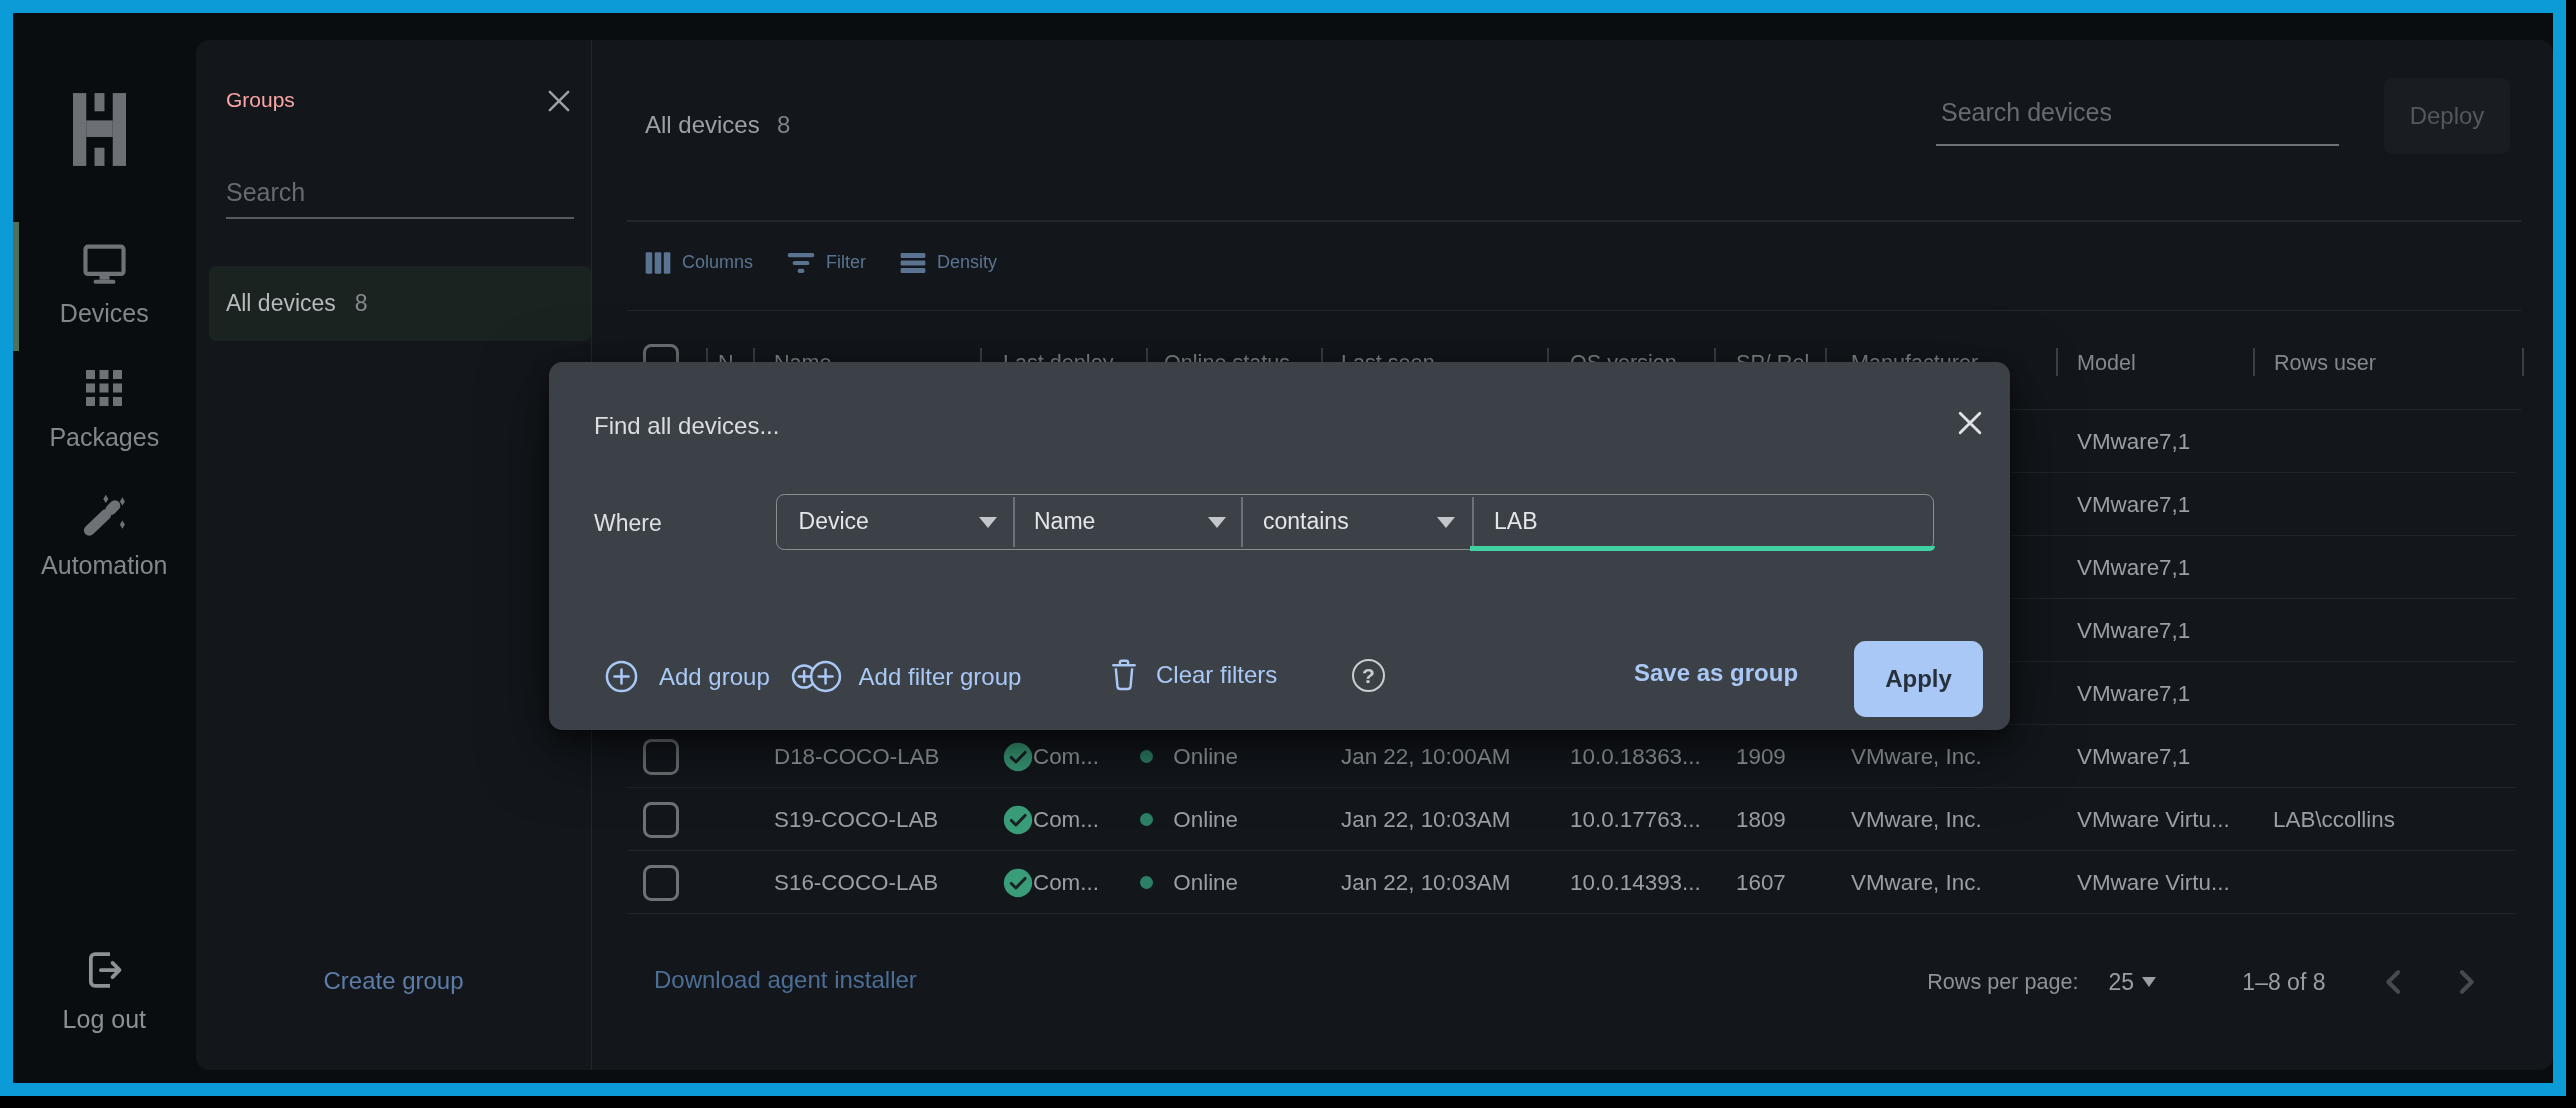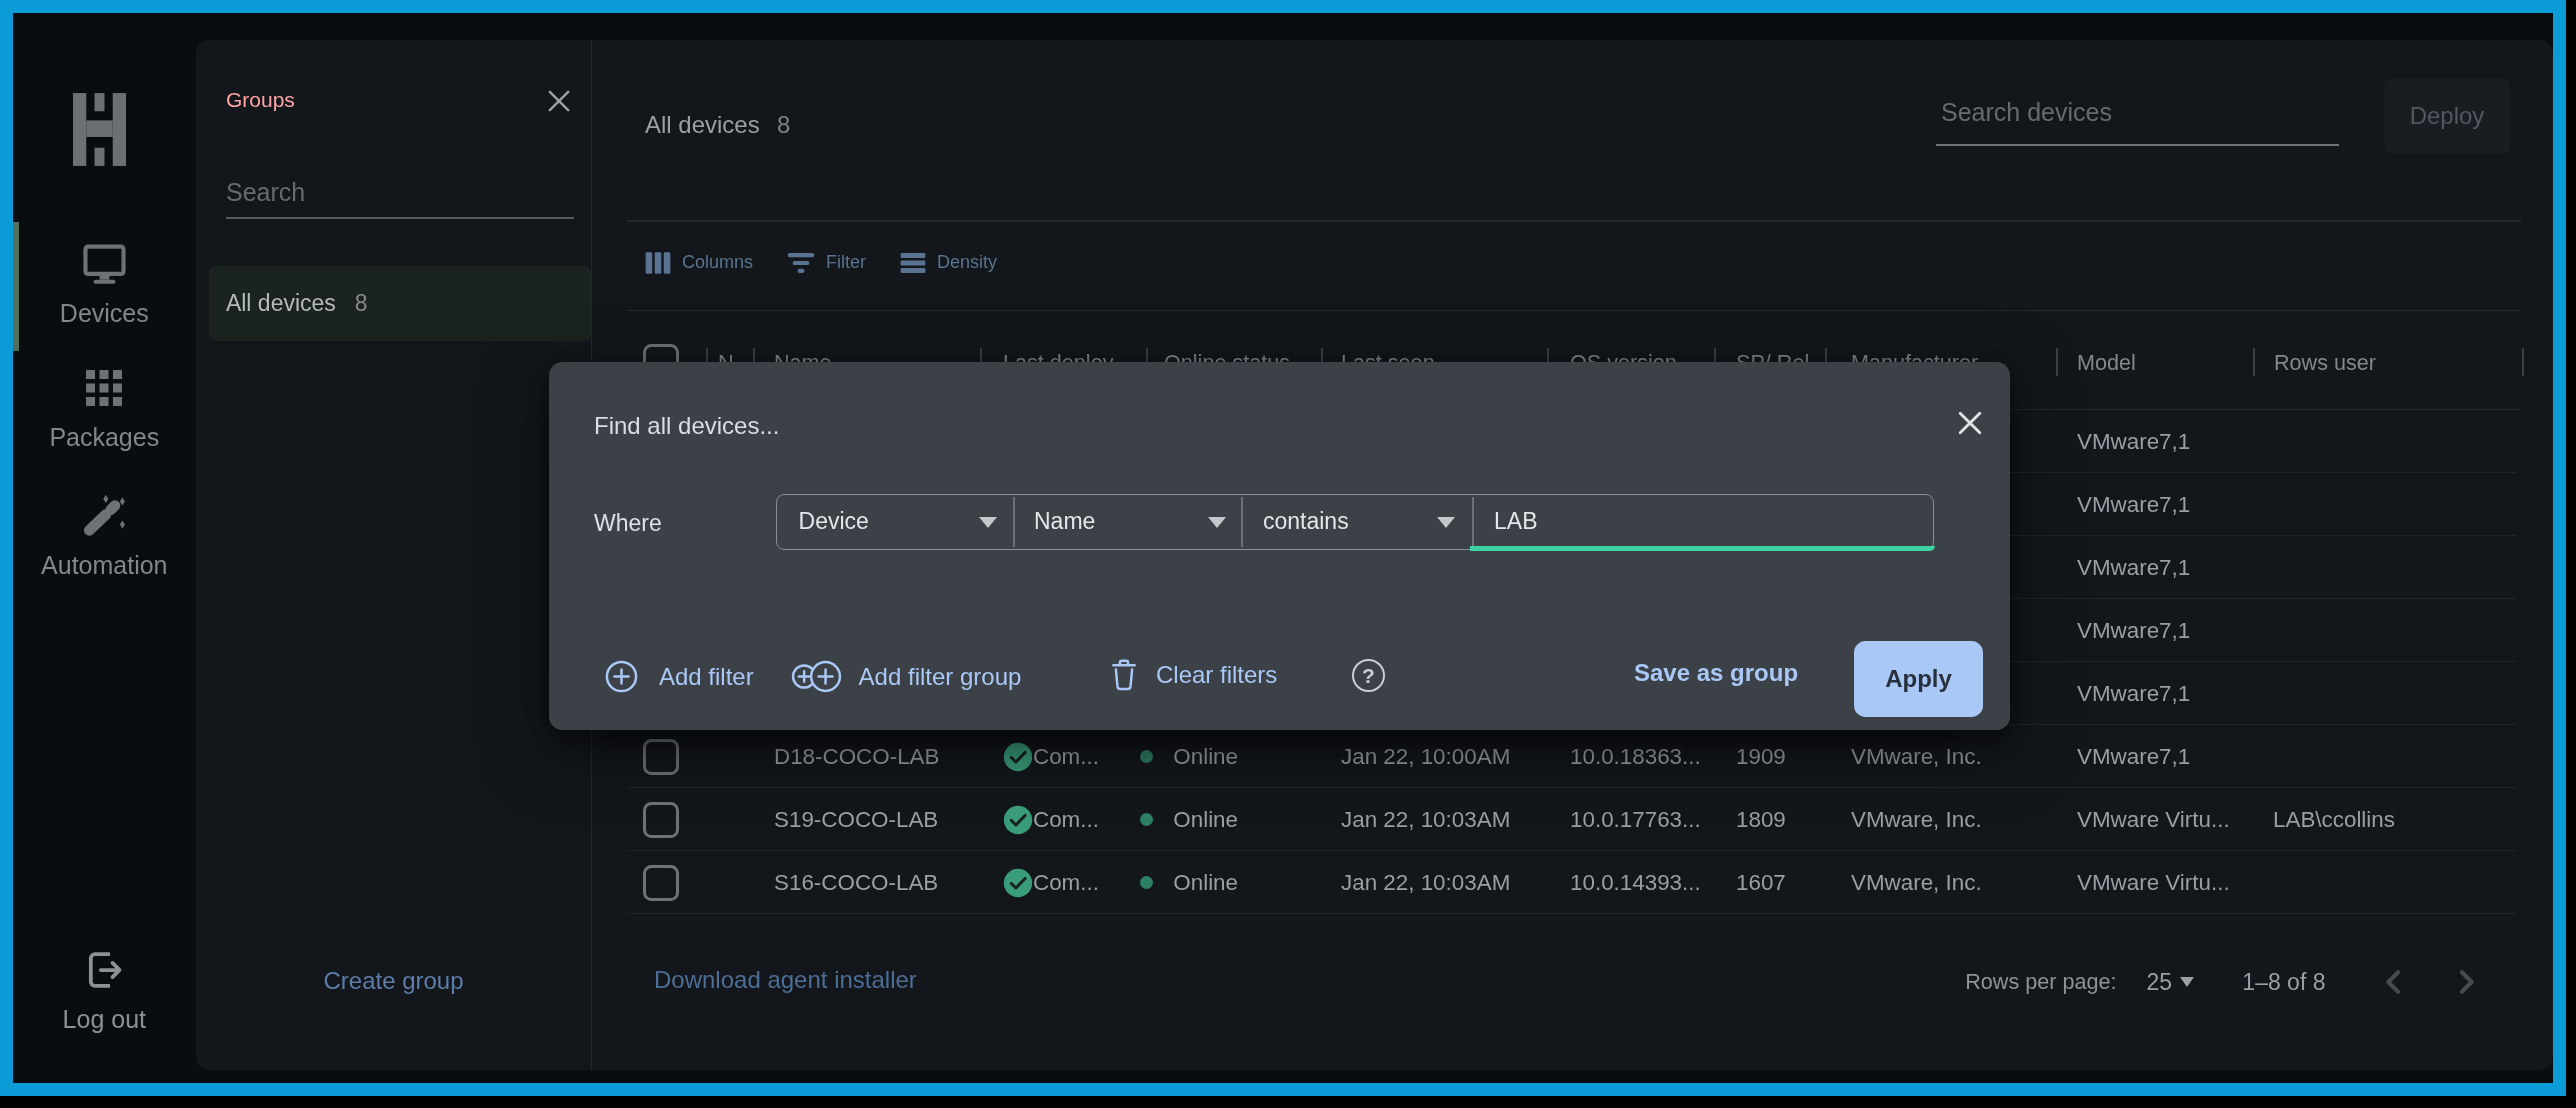--- a/index.html
+++ b/index.html
@@ -376,21 +376,21 @@
     <div class="cell c-model">VMware Virtu...</div>
     <div class="cell c-user"></div>
   </div>
       </div>
 
     <div class="a download">Download agent installer</div>
     <div class="a froot">
       <span class="l1">Rows per page:</span>
       <span class="v" style="margin-left:30px">25</span>
       <span class="caret sm" style="margin-left:8.3px"></span>
-      <span class="v" style="margin-left:48px">1–8 of 8</span>
+      <span class="v" style="margin-left:86px">1–8 of 8</span>
       <span class="pg" style="margin-left:50px">
         <svg width="36" height="36" viewBox="0 0 44 44">
             <path d="M27 10 L15 22 L27 34" fill="none" stroke="#464b50" stroke-width="5" stroke-linecap="round" stroke-linejoin="round"></path>
           </svg>
       </span>
       <span class="pg" style="margin-left:36px">
         <svg width="36" height="36" viewBox="0 0 44 44">
             <path d="M17 10 L29 22 L17 34" fill="none" stroke="#464b50" stroke-width="5" stroke-linecap="round" stroke-linejoin="round"></path>
           </svg>
       </span>
@@ -427,21 +427,21 @@
 
       <input class="ghost-input m-input" value="LAB" style="">
       <div class="teal-bar"></div>
     </div>
 
     <div class="act" style="left:55px;top:297px;gap:20px">
       <svg width="35" height="35" viewBox="0 0 42 42">
         <circle cx="21" cy="21" r="17.5" fill="none" stroke="currentColor" stroke-width="3"></circle>
         <path d="M21 12.5 v17 M12.5 21 h17" stroke="currentColor" stroke-width="3" stroke-linecap="round"></path>
       </svg>
-      <span>Add filter</span>
+      <span>Add group</span>
     </div>
 
     <div class="act" style="left:242px;top:297px;gap:16.6px">
       <svg width="51" height="35" viewBox="0 0 62 42">
         <circle cx="16" cy="21" r="13.5" fill="none" stroke="currentColor" stroke-width="3"></circle>
         <path d="M16 14.5 v13 M9.5 21 h13" stroke="currentColor" stroke-width="3" stroke-linecap="round"></path>
         <circle cx="42" cy="21" r="17.5" fill="#3c4147" stroke="currentColor" stroke-width="3"></circle>
         <path d="M42 12.5 v17 M33.5 21 h17" stroke="currentColor" stroke-width="3" stroke-linecap="round"></path>
       </svg>
       <span>Add filter group</span>

